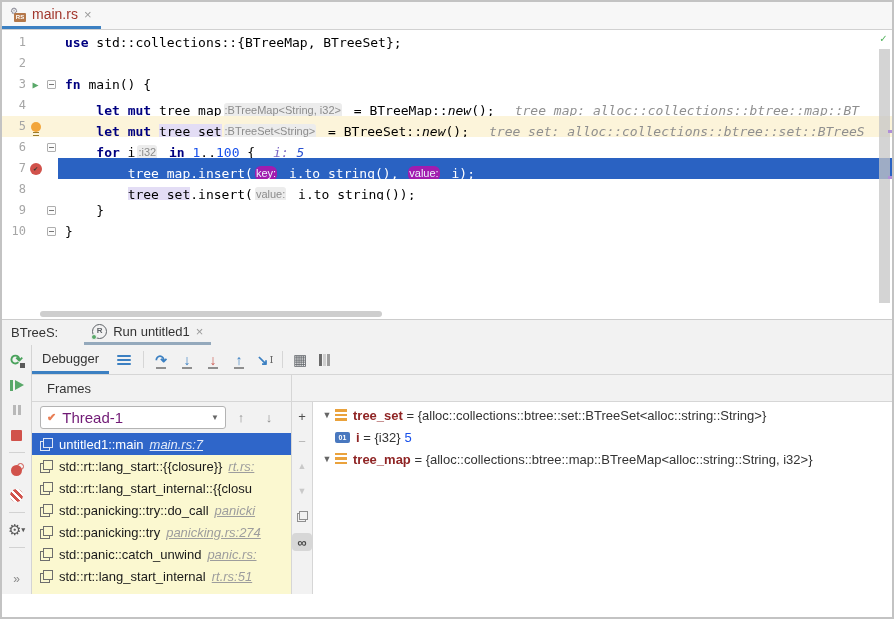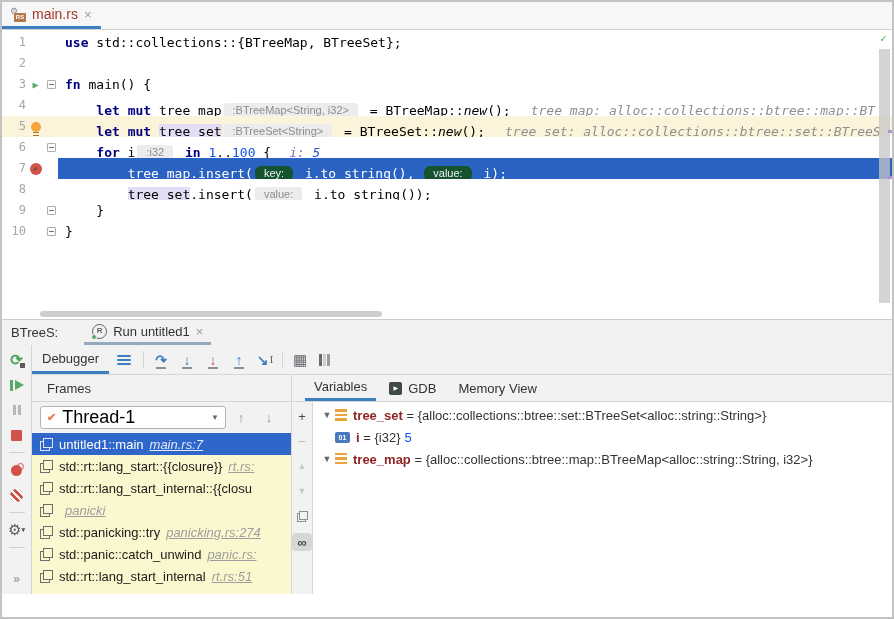--- a/index.html
+++ b/index.html
@@ -27,22 +27,22 @@
   .foldbox::after { content:""; position:absolute; left:1px; top:3px; width:5px; height:1px; background:#777; }
   .code { flex:1; padding-left:7px; overflow:hidden; color:#000; }
   .line.exec .code { background:#2a62c2; color:#fff; }
   .runico { color:#59a869; font-size:10px; }
   .bulb { width:10px; height:10px; border-radius:50%; background:#f2a63c; position:relative; }
   .bulb::after { content:""; position:absolute; left:2px; bottom:-4px; width:6px; height:2px; border-top:1px solid #9b7b28; border-bottom:1px solid #9b7b28; }
   .bpico { width:12px; height:12px; border-radius:50%; background:#d1524b; color:#2e3d33; font-size:7px; line-height:12px; text-align:center; }
   .s-kw { color:#000080; font-weight:bold; }
   .s-num { color:#1750eb; }
   .s-it { font-style:italic; }
-  .s-chip { display:inline-block; background:#ececec; color:#8c8c8c; border-radius:3px; padding:0 9px; margin:8px 4px 0 2px; font-family:"Liberation Sans", sans-serif; font-size:11px; line-height:15px; vertical-align:1px; }
-  .line.exec .s-chip { background:#14532d; color:#eef2fb;border-radius:6px; }
+  .s-chip { display:inline-block; background:#ececec; color:#8c8c8c; border-radius:3px; padding:0 1px; margin:8px 4px 0 2px; font-family:"Liberation Sans", sans-serif; font-size:11px; line-height:15px; vertical-align:1px; }
+  .line.exec .s-chip { background:#a21caf; color:#eef2fb;border-radius:6px; }
   .s-hint { font-style:italic; color:#8f8f8f; margin-left:20px; }
   .s-hintp { font-style:italic; color:#7d69c4; margin-left:18px; }
   .s-hintn { font-style:italic; color:#2a52d1; }
   .s-vu { text-decoration:underline; }
   .s-vh { text-decoration:underline; background:#e3ddf5; }
 
   .stripe { position:absolute; top:0; right:0; width:14px; height:100%; }
   .stripe-check { position:absolute; top:2px; left:2px; color:#4db157; font-size:11px; font-weight:bold; }
   .stripe-thumb { position:absolute; top:19px; bottom:16px; left:1px; width:11px; background:rgba(198,198,198,.75); }
   .stripe-mark { position:absolute; right:0; width:4px; height:3px; background:#b08fd8; }
@@ -101,21 +101,21 @@
   .frames-hdr { width:260px; border-right:1px solid #d6d6d6; display:flex; align-items:center; padding-left:15px; font-size:13px; color:#333; flex:none; }
   .vars-hdr { flex:1; display:flex; align-items:stretch; padding-left:13px; gap:4px; }
   .vtab { display:flex; align-items:center; gap:6px; padding:0 9px; font-size:13px; color:#333; }
   .vtab.sel { border-bottom:3px solid #3c80c2; }
 
   .content { flex:1; display:flex; min-height:0; }
   .frames-panel { width:260px; border-right:1px solid #d6d6d6; display:flex; flex-direction:column; flex:none; background:#f2f2f2; }
   .thread-row { height:31px; display:flex; align-items:center; padding:0 2px 0 8px; gap:2px; }
   .combo { width:186px; height:23px; background:#fff; border:1px solid #b3b3b3; border-radius:3px; display:flex; align-items:center; padding:0 6px; gap:6px; }
   .combo .chk { color:#e87e55; font-size:11px; font-weight:bold; }
-  .combo .lbl { font-size:18px; color:#000000; flex:1; }
+  .combo .lbl { font-size:15px; color:#701a75; flex:1; }
   .combo .dd { color:#666; font-size:8px; }
   .arrbtn { width:26px; text-align:center; color:#8a8a8a; font-size:13px; }
   .frames-list { flex:1; background:#fbf8d0; overflow:hidden; }
   .frow { height:22px; display:flex; align-items:center; padding-left:8px; white-space:nowrap; overflow:hidden; }
   .frow.sel { background:#2f66c9; }
   .fr-ico { width:13px; height:13px; position:relative; margin-right:6px; flex:none; }
   .fr-ico::before { content:""; position:absolute; left:0; bottom:0; width:8px; height:8px; border:1px solid #6e6e6e; }
   .fr-ico::after { content:""; position:absolute; right:0; top:0; width:8px; height:8px; border:1px solid #6e6e6e; background:#fbf8d0; }
   .frow.sel .fr-ico::before, .frow.sel .fr-ico::after { border-color:#dfe6f4; background:#2f66c9; }
   .fname { font-size:13px; color:#1a1a1a; }
@@ -250,32 +250,20 @@
         <span class="stepico nobar gridico">▦</span>
         <span class="barsico">
             <i style="background:#6b6b6b"></i>
             <i style="background:#cfcfcf"></i>
             <i style="background:#9d9d9d"></i>
           </span>
       </div>
 
       <div class="hdrrow">
         <div class="frames-hdr">Frames</div>
-        <div class="vars-hdr">
-          <div class="vtab sel">
-            <span>Variables</span>
-          </div>
-          <div class="vtab">
-            <span class="termico">▶</span>
-            <span>GDB</span>
-          </div>
-          <div class="vtab">
-            <span>Memory View</span>
-          </div>
-        </div>
       </div>
 
       <div class="content">
         <div class="frames-panel">
           <div class="thread-row">
             <div class="combo">
               <span class="chk">✔</span>
               <span class="lbl">Thread-1</span>
               <span class="dd">▼</span>
             </div>
@@ -292,20 +280,21 @@
                 <span class="fr-ico"></span>
                 <span class="fname">std::rt::lang_start::{{closure}}</span>
                 <span class="floc">rt.rs:</span>
               </div>
               <div class="frow">
                 <span class="fr-ico"></span>
                 <span class="fname">std::rt::lang_start_internal::{{closu</span>
               </div>
               <div class="frow">
                 <span class="fr-ico"></span>
+                <span class="fname">std::panicking::try::do_call</span>
                 <span class="floc">panicki</span>
               </div>
               <div class="frow">
                 <span class="fr-ico"></span>
                 <span class="fname">std::panicking::try</span>
                 <span class="floc">panicking.rs:274</span>
               </div>
               <div class="frow">
                 <span class="fr-ico"></span>
                 <span class="fname">std::panic::catch_unwind</span>

